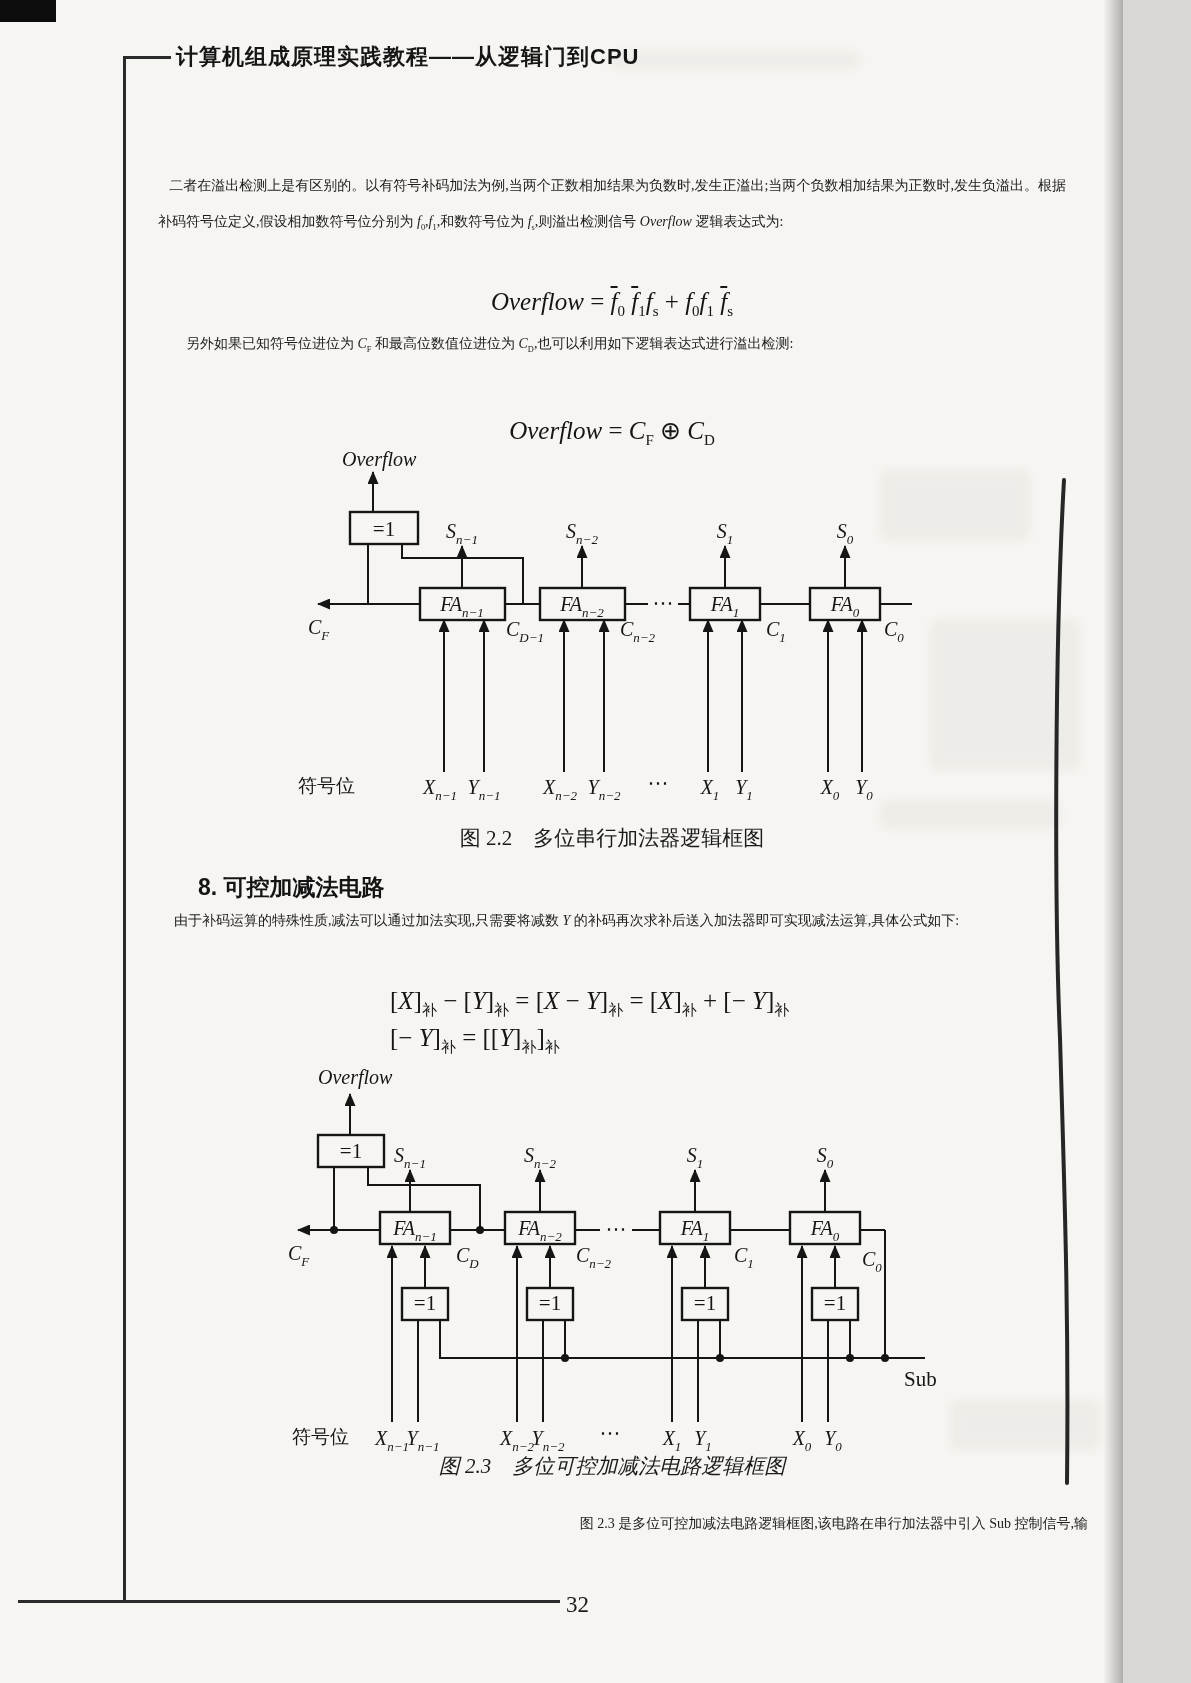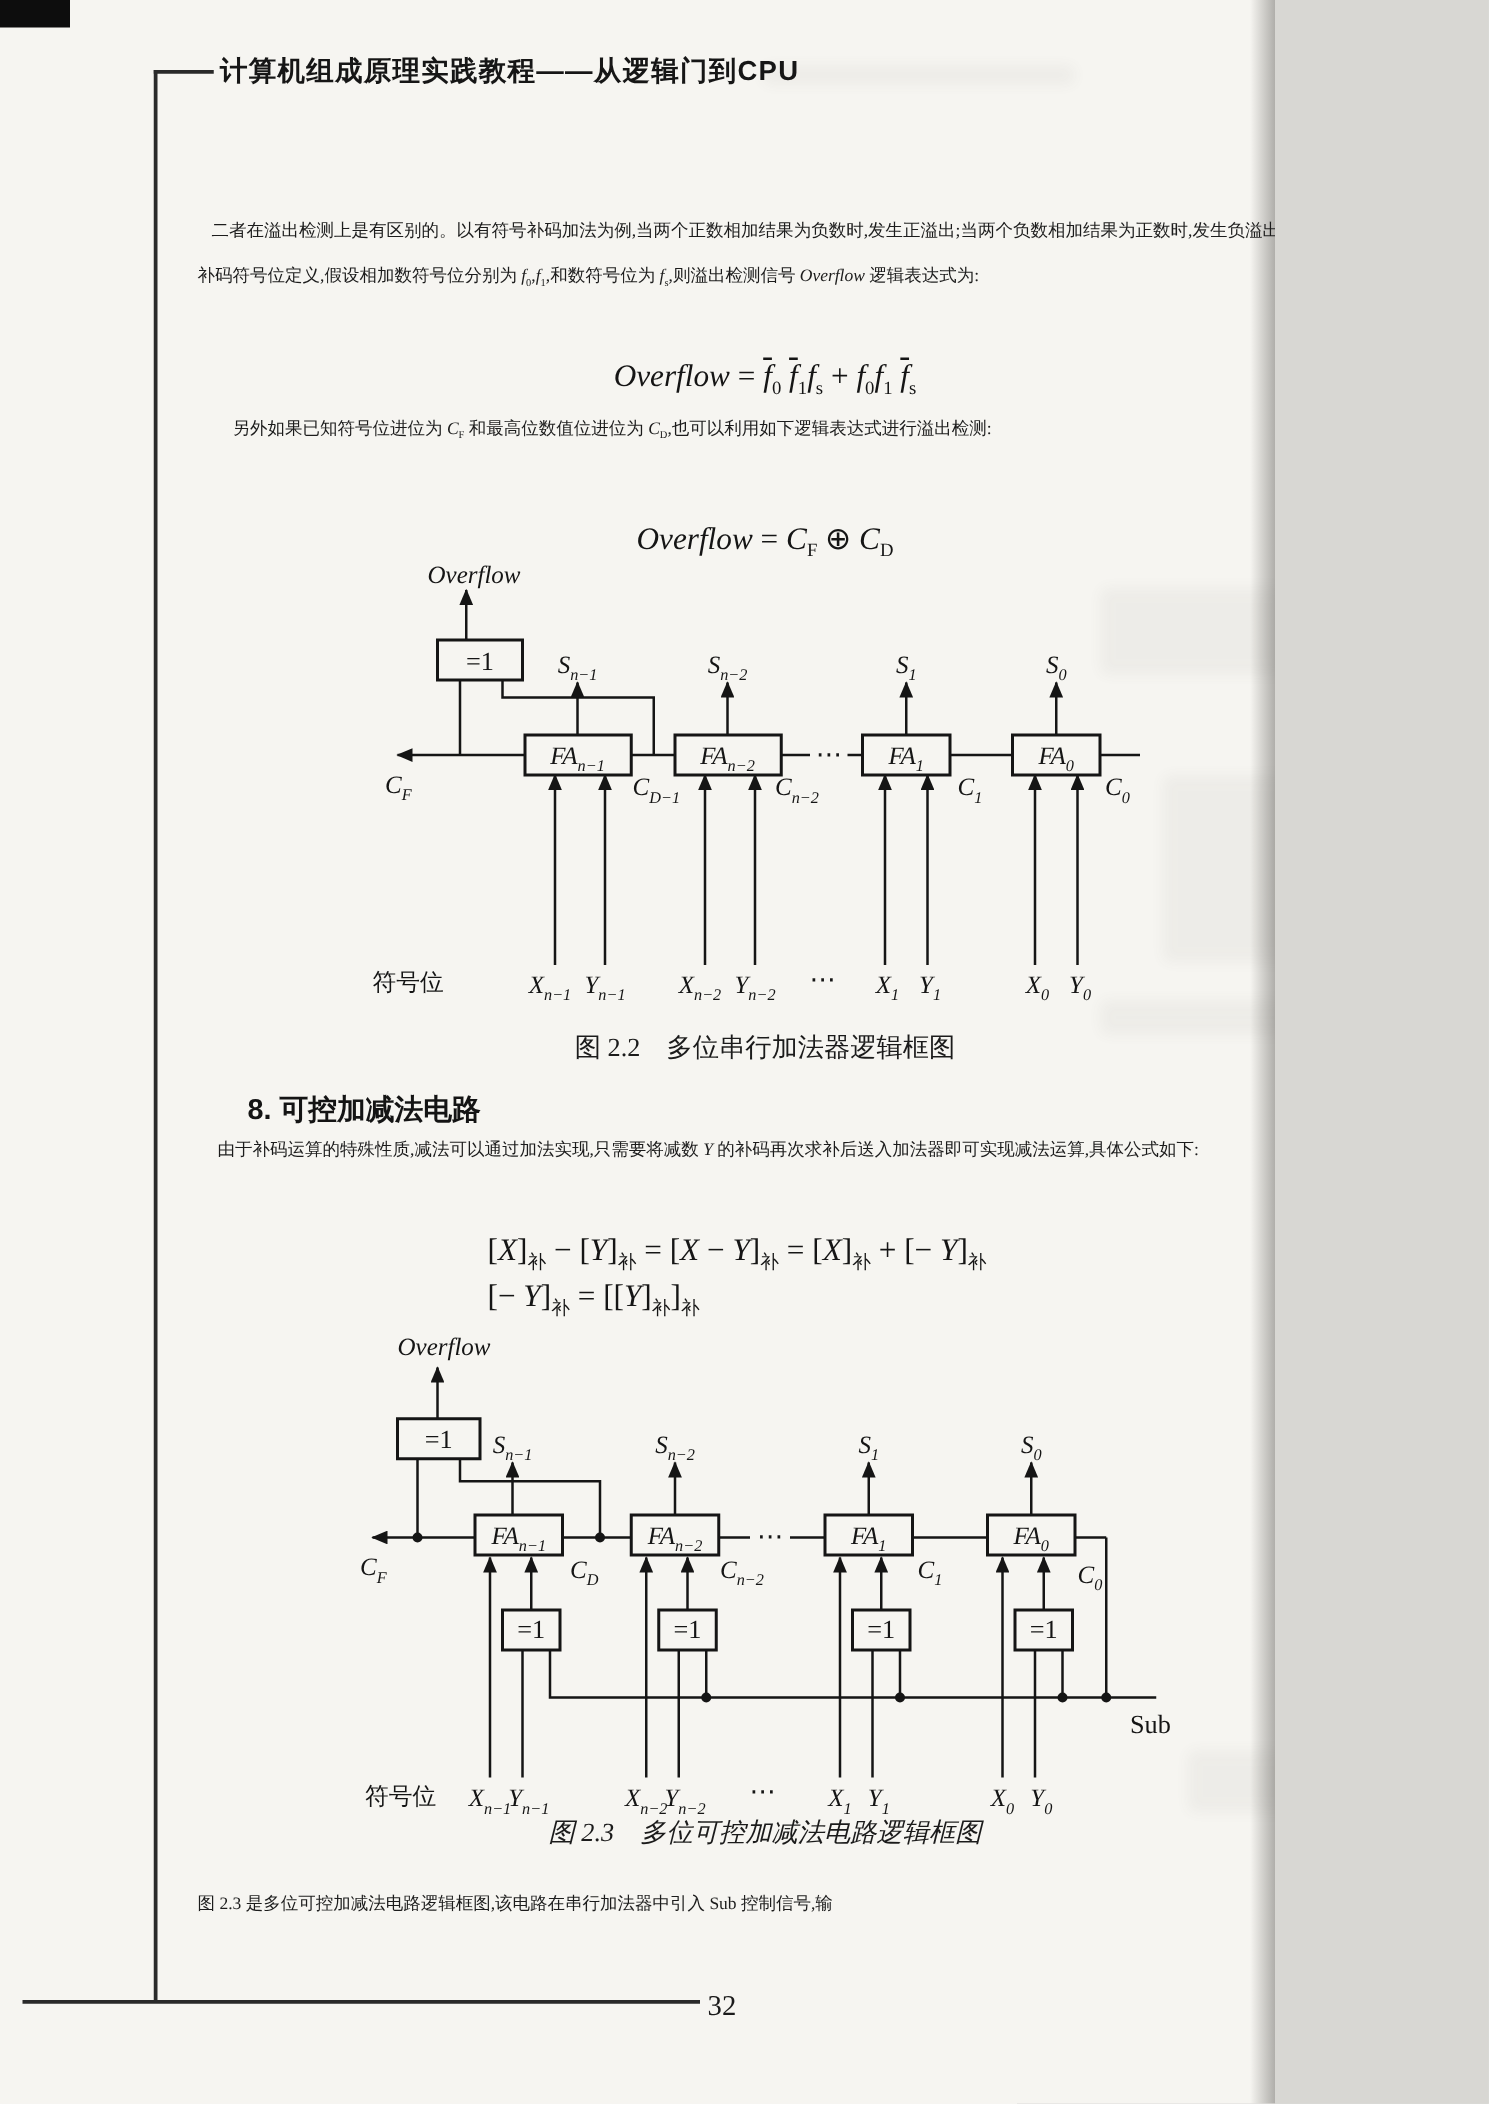--- a/index.html
+++ b/index.html
@@ -1,17 +1,17 @@
 <!DOCTYPE html>
 <html><head>
 <meta charset="utf-8">
 <style>
   html,body { margin:0; padding:0; background:#d8d7d3; }
   .page {
-    position:relative; width:1020px; height:1683px;
+    position:relative; width:1123px; height:1683px;
     background:#f6f5f1; overflow:hidden;
     font-family:"Liberation Serif", serif; color:#1c1c1c;
   }
   .abs { position:absolute; }
   .p {
     position:absolute; font-size:14px; line-height:36px;
     text-align:justify; color:#1c1c1c;
   }
   .formula { position:absolute; font-size:25px; color:#151515; }
   .formula sub, .p sub { font-size:0.6em; }
@@ -230,18 +230,18 @@
     <text class="lab" x="278" y="385" text-anchor="middle"><tspan>Y</tspan><tspan class="sub" dy="6">n−2</tspan></text>
     <text class="gate" x="340" y="380" text-anchor="middle">⋯</text>
     <text class="lab" x="402" y="385" text-anchor="middle"><tspan>X</tspan><tspan class="sub" dy="6">1</tspan></text>
     <text class="lab" x="433" y="385" text-anchor="middle"><tspan>Y</tspan><tspan class="sub" dy="6">1</tspan></text>
     <text class="lab" x="532" y="385" text-anchor="middle"><tspan>X</tspan><tspan class="sub" dy="6">0</tspan></text>
     <text class="lab" x="563" y="385" text-anchor="middle"><tspan>Y</tspan><tspan class="sub" dy="6">0</tspan></text>
   </svg>
 
   <div class="caption" style="left:158px; top:1452px; width:908px;font-style:italic;">图 2.3　多位可控加减法电路逻辑框图</div>
 
-  <div class="p" style="left:158px; top:1506px; width:930px; white-space:nowrap; text-align:left;">图 2.3 是多位可控加减法电路逻辑框图,该电路在串行加法器中引入 Sub 控制信号,输</div>
+  <div class="p" style="left:158px; top:1506px; width:930px; white-space:nowrap; text-align:right;">图 2.3 是多位可控加减法电路逻辑框图,该电路在串行加法器中引入 Sub 控制信号,输</div>
 
   <div class="rule" style="left:18px; top:1600px; width:542px; height:2.5px;"></div>
   <div class="pageno" style="left:566px; top:1592px;">32</div>
 
 </div>
 
 </body></html>

